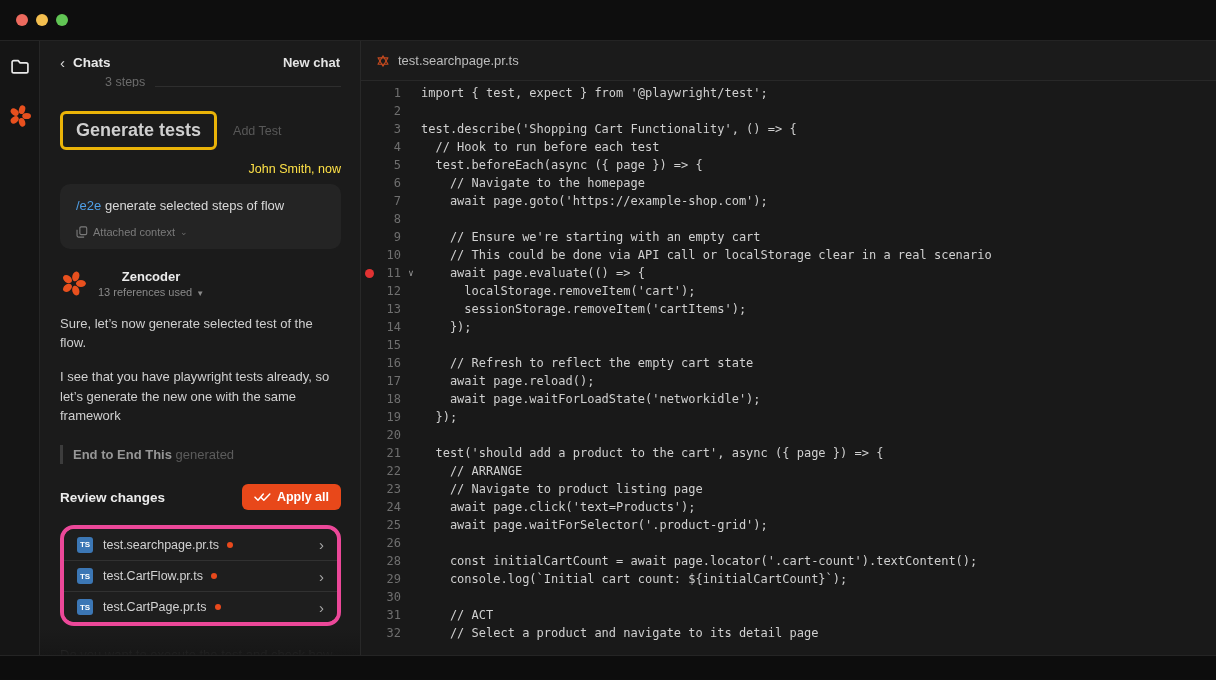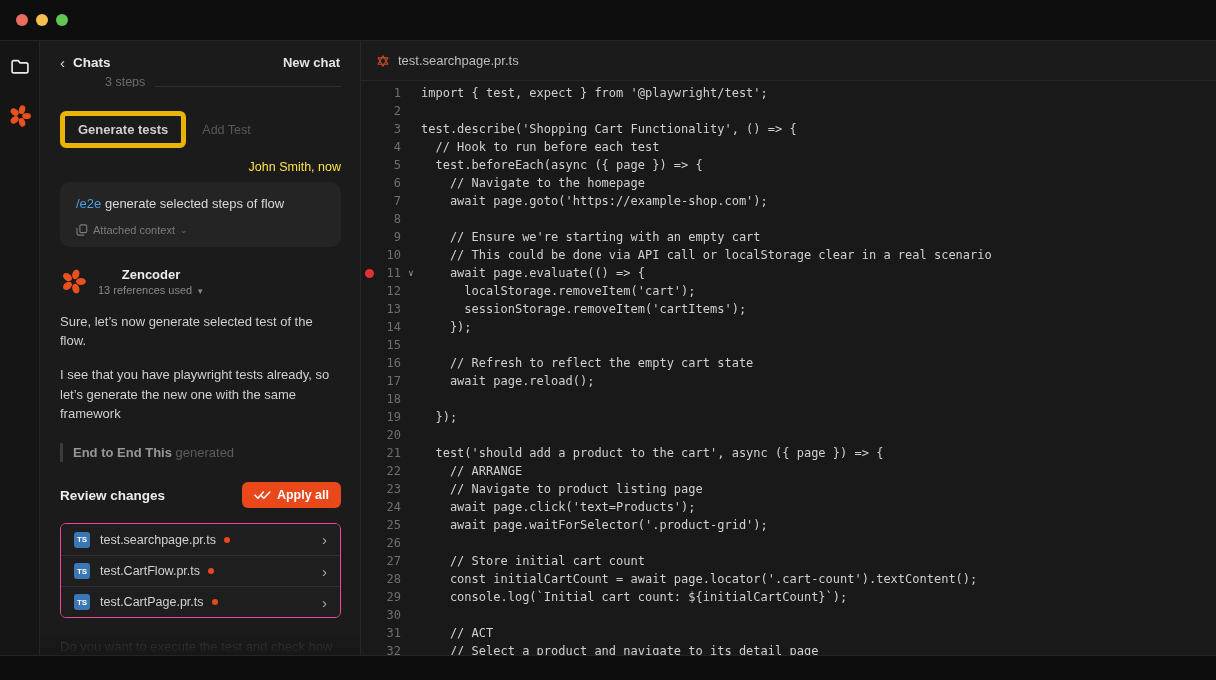--- a/index.html
+++ b/index.html
@@ -26,21 +26,21 @@
   .back { color:#d9d9d9; font-size:15px; margin-right:8px; cursor:pointer; line-height:1; }
   .chat-title { font-size:13.5px; font-weight:700; color:#e9e9e9; }
   .new-chat { margin-left:auto; font-size:13px; font-weight:700; color:#e3e3e3; cursor:pointer; }
   .chat-body { padding:0 19px 0 20px; position:relative; flex:1; overflow:hidden; }
 
   .scrolled-row { display:flex; align-items:flex-end; height:12px; overflow:hidden; }
   .scrolled-text { font-size:12.5px; color:#6b6b6b; margin-left:45px; margin-bottom:-2px; white-space:nowrap; }
   .scrolled-line { flex:1; border-bottom:1px solid #2e2e2e; margin-left:10px; }
 
   .gen-row { display:flex; align-items:center; margin-top:24px; }
-  .btn-outline { border:5px solid #eab308; border-radius:6px; background:transparent; color:#cfcfcf; font-size:13px; font-weight:600; padding:6px 13px; cursor:pointer; font-family:inherit; }
+  .btn-outline { border:3px solid #eab308; border-radius:6px; background:transparent; color:#cfcfcf; font-size:18px; font-weight:600; padding:6px 13px; cursor:pointer; font-family:inherit; }
   .add-test { margin-left:16px; font-size:12.5px; color:#585858; cursor:pointer; }
 
   .user-meta { text-align:right; color:#fde047; font-size:12.5px; margin-top:12px; }
 
   .bubble { background:#242424; border-radius:10px; margin-top:8px; padding:14px 16px 11px 16px; }
   .bubble-text { font-size:13px; color:#d9d9d9; }
   .cmd { color:#4f9fe6; }
   .attach-row { display:flex; align-items:center; margin-top:13px; color:#7b7b7b; font-size:11px; cursor:pointer; }
   .attach-row svg { margin-right:5px; }
   .attach-chev { margin-left:5px; font-size:9px; color:#6a6a6a; }
@@ -54,21 +54,21 @@
   .para { font-size:13px; line-height:1.48; color:#cfcfcf; margin-top:15px; }
 
   .gen-note { margin-top:20px; border-left:3px solid #3c3c3c; padding:2px 0 2px 10px; font-size:13px; }
   .gen-note .t { color:#979797; font-weight:700; }
   .gen-note .s { color:#5c5c5c; }
 
   .review-row { display:flex; align-items:center; justify-content:space-between; margin-top:20px; }
   .review-title { font-size:13.5px; font-weight:700; color:#ececec; }
   .btn-apply { display:flex; align-items:center; gap:6px; background:#e8481a; border:none; border-radius:6px; color:#fff; font-size:12.5px; font-weight:600; padding:6px 12px; cursor:pointer; font-family:inherit; }
 
-  .files { margin-top:15px; border:1px solid #ec4899; border-radius:6px; overflow:hidden; }
+  .files { margin-top:15px; border:4px solid #ec4899; border-radius:14px; overflow:hidden; }
   .file-row { display:flex; align-items:center; height:31px; padding:0 13px; background:#1e1e1e; cursor:pointer; }
   .file-row + .file-row { border-top:1px solid #313131; }
   .ts-icon { width:16px; height:16px; border-radius:3px; background:#3c77b5; color:#fff; font-size:8px; font-weight:700; display:flex; align-items:center; justify-content:center; flex:none; }
   .file-name { font-size:12.5px; color:#d2d2d2; margin-left:10px; }
   .dot { width:6px; height:6px; border-radius:50%; background:#e8491c; margin-left:8px; flex:none; }
   .row-chev { margin-left:auto; color:#a8a8a8; font-size:15px; line-height:1; }
 
   .followup { margin-top:19px; font-size:13px; line-height:1.5; color:#4e4e4e; }
   .chat-fade { position:absolute; left:0; right:0; bottom:0; height:26px; background:linear-gradient(to bottom, rgba(27,27,27,0), rgba(22,22,22,0.92)); pointer-events:none; }
 
@@ -340,20 +340,21 @@
             <span class="lnum">17</span>
             <span class="fold"></span>
           </div>
           <span class="ctext">    await page.reload();</span>
         </div>
         <div class="code-line">
           <div class="gutter">
             <span class="lnum">18</span>
             <span class="fold"></span>
           </div>
+          <span class="ctext">    await page.waitForLoadState('networkidle');</span>
         </div>
         <div class="code-line">
           <div class="gutter">
             <span class="lnum">19</span>
             <span class="fold"></span>
           </div>
           <span class="ctext">  });</span>
         </div>
         <div class="code-line">
           <div class="gutter">
@@ -399,27 +400,20 @@
         </div>
         <div class="code-line">
           <div class="gutter">
             <span class="lnum">26</span>
             <span class="fold"></span>
           </div>
           <span class="ctext"></span>
         </div>
         <div class="code-line">
           <div class="gutter">
-            <span class="lnum">27</span>
-            <span class="fold"></span>
-          </div>
-          <span class="ctext">    // Store initial cart count</span>
-        </div>
-        <div class="code-line">
-          <div class="gutter">
             <span class="lnum">28</span>
             <span class="fold"></span>
           </div>
           <span class="ctext">    const initialCartCount = await page.locator('.cart-count').textContent();</span>
         </div>
         <div class="code-line">
           <div class="gutter">
             <span class="lnum">29</span>
             <span class="fold"></span>
           </div>

